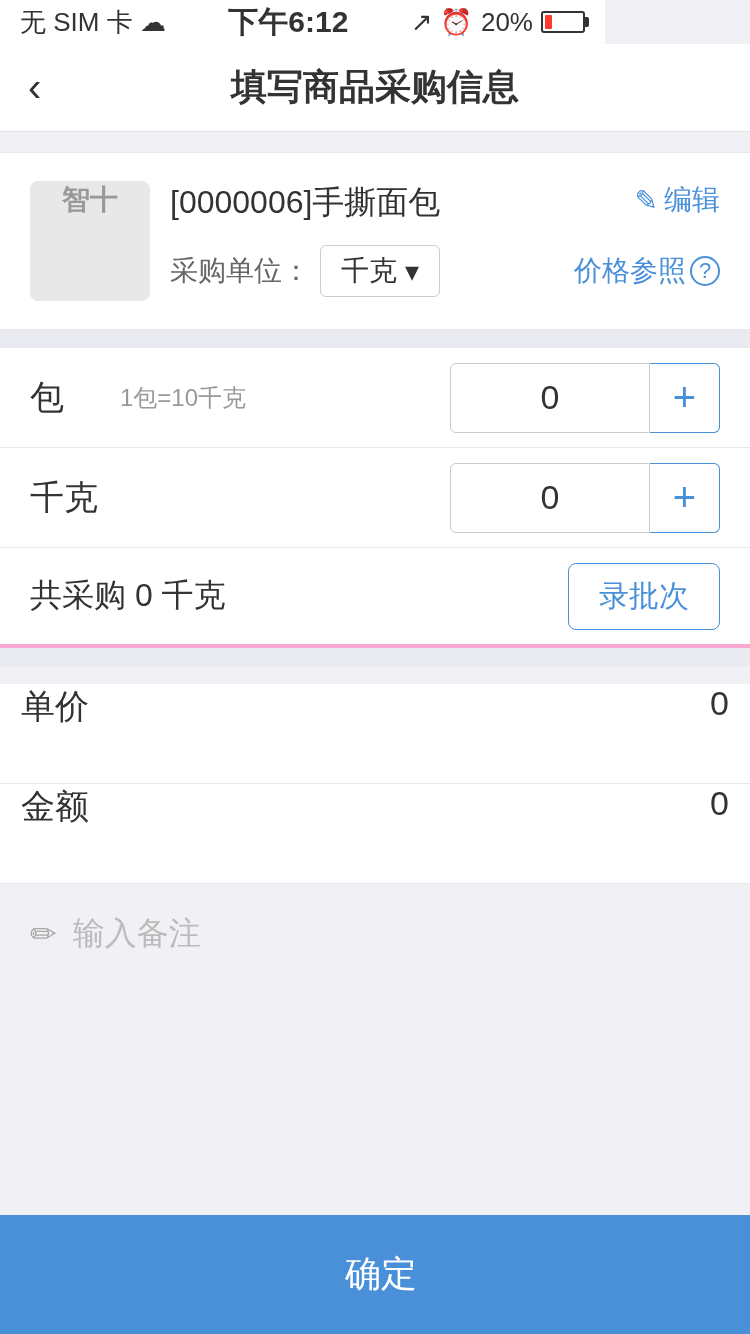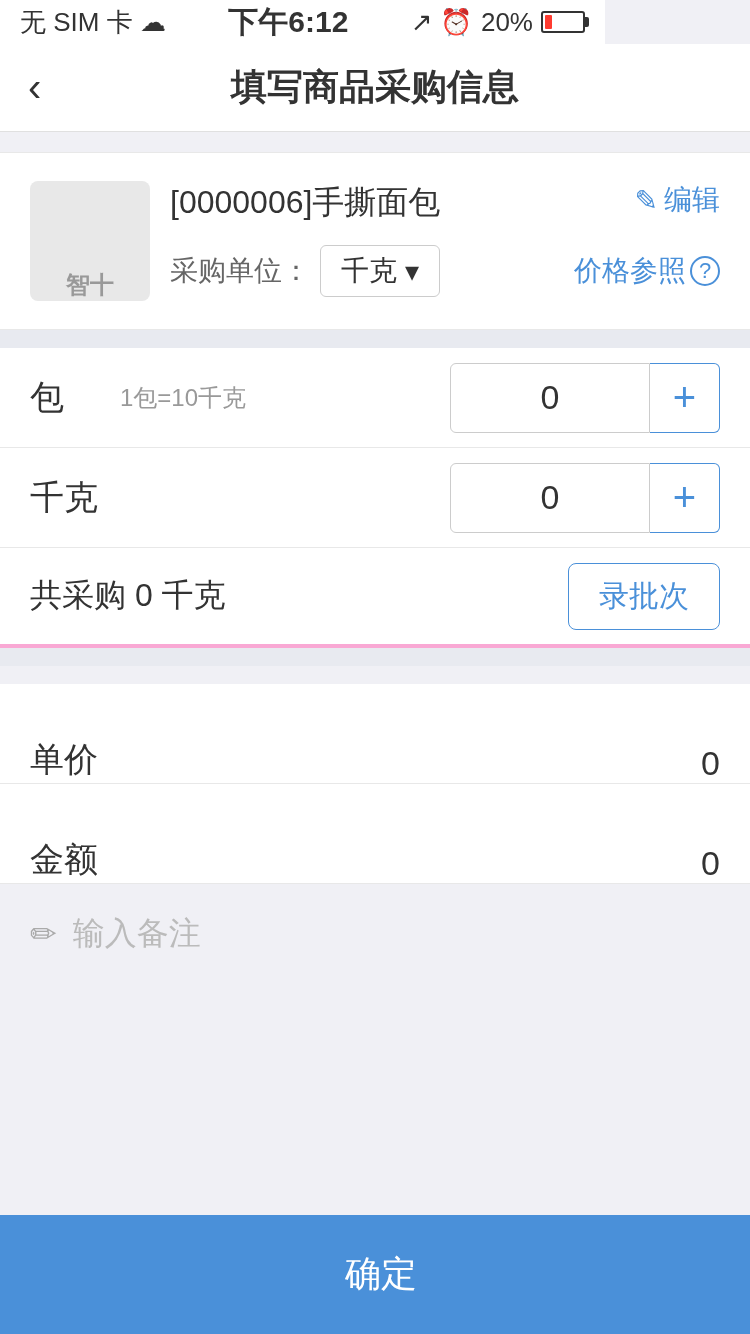--- a/index.html
+++ b/index.html
@@ -103,25 +103,25 @@
       margin-top: 20px;
       border-top: 1px solid #e8e8e8;
       border-bottom: 1px solid #e8e8e8;
     }
     .product-image {
       width: 120px;
       height: 120px;
       background: #e8e8e8;
       border-radius: 8px;
       display: flex;
-      align-items: flex-end;
+      align-items: flex-start;
       justify-content: center;
       flex-shrink: 0;
       color: #999;
-      font-size: 24px;
+      font-size: 28px;
       font-weight: bold;
     }
     .product-info {
       flex: 1;
     }
     .product-name-row {
       display: flex;
       align-items: flex-start;
       justify-content: space-between;
       margin-bottom: 20px;
@@ -265,23 +265,23 @@
       cursor: pointer;
     }
 
     
     .price-section {
       background: #fff;
       margin-top: 18px;
     }
     .price-row {
       display: flex;
-      align-items: flex-end;
+      align-items: flex-start;
       justify-content: space-between;
-      padding: 0 30px;
+      padding: 0 21px;
       height: 100px;
       border-bottom: 1px solid #e8e8e8;
     }
     .price-label {
       font-size: 34px;
       color: #333;
     }
     .price-value {
       font-size: 34px;
       color: #333;

